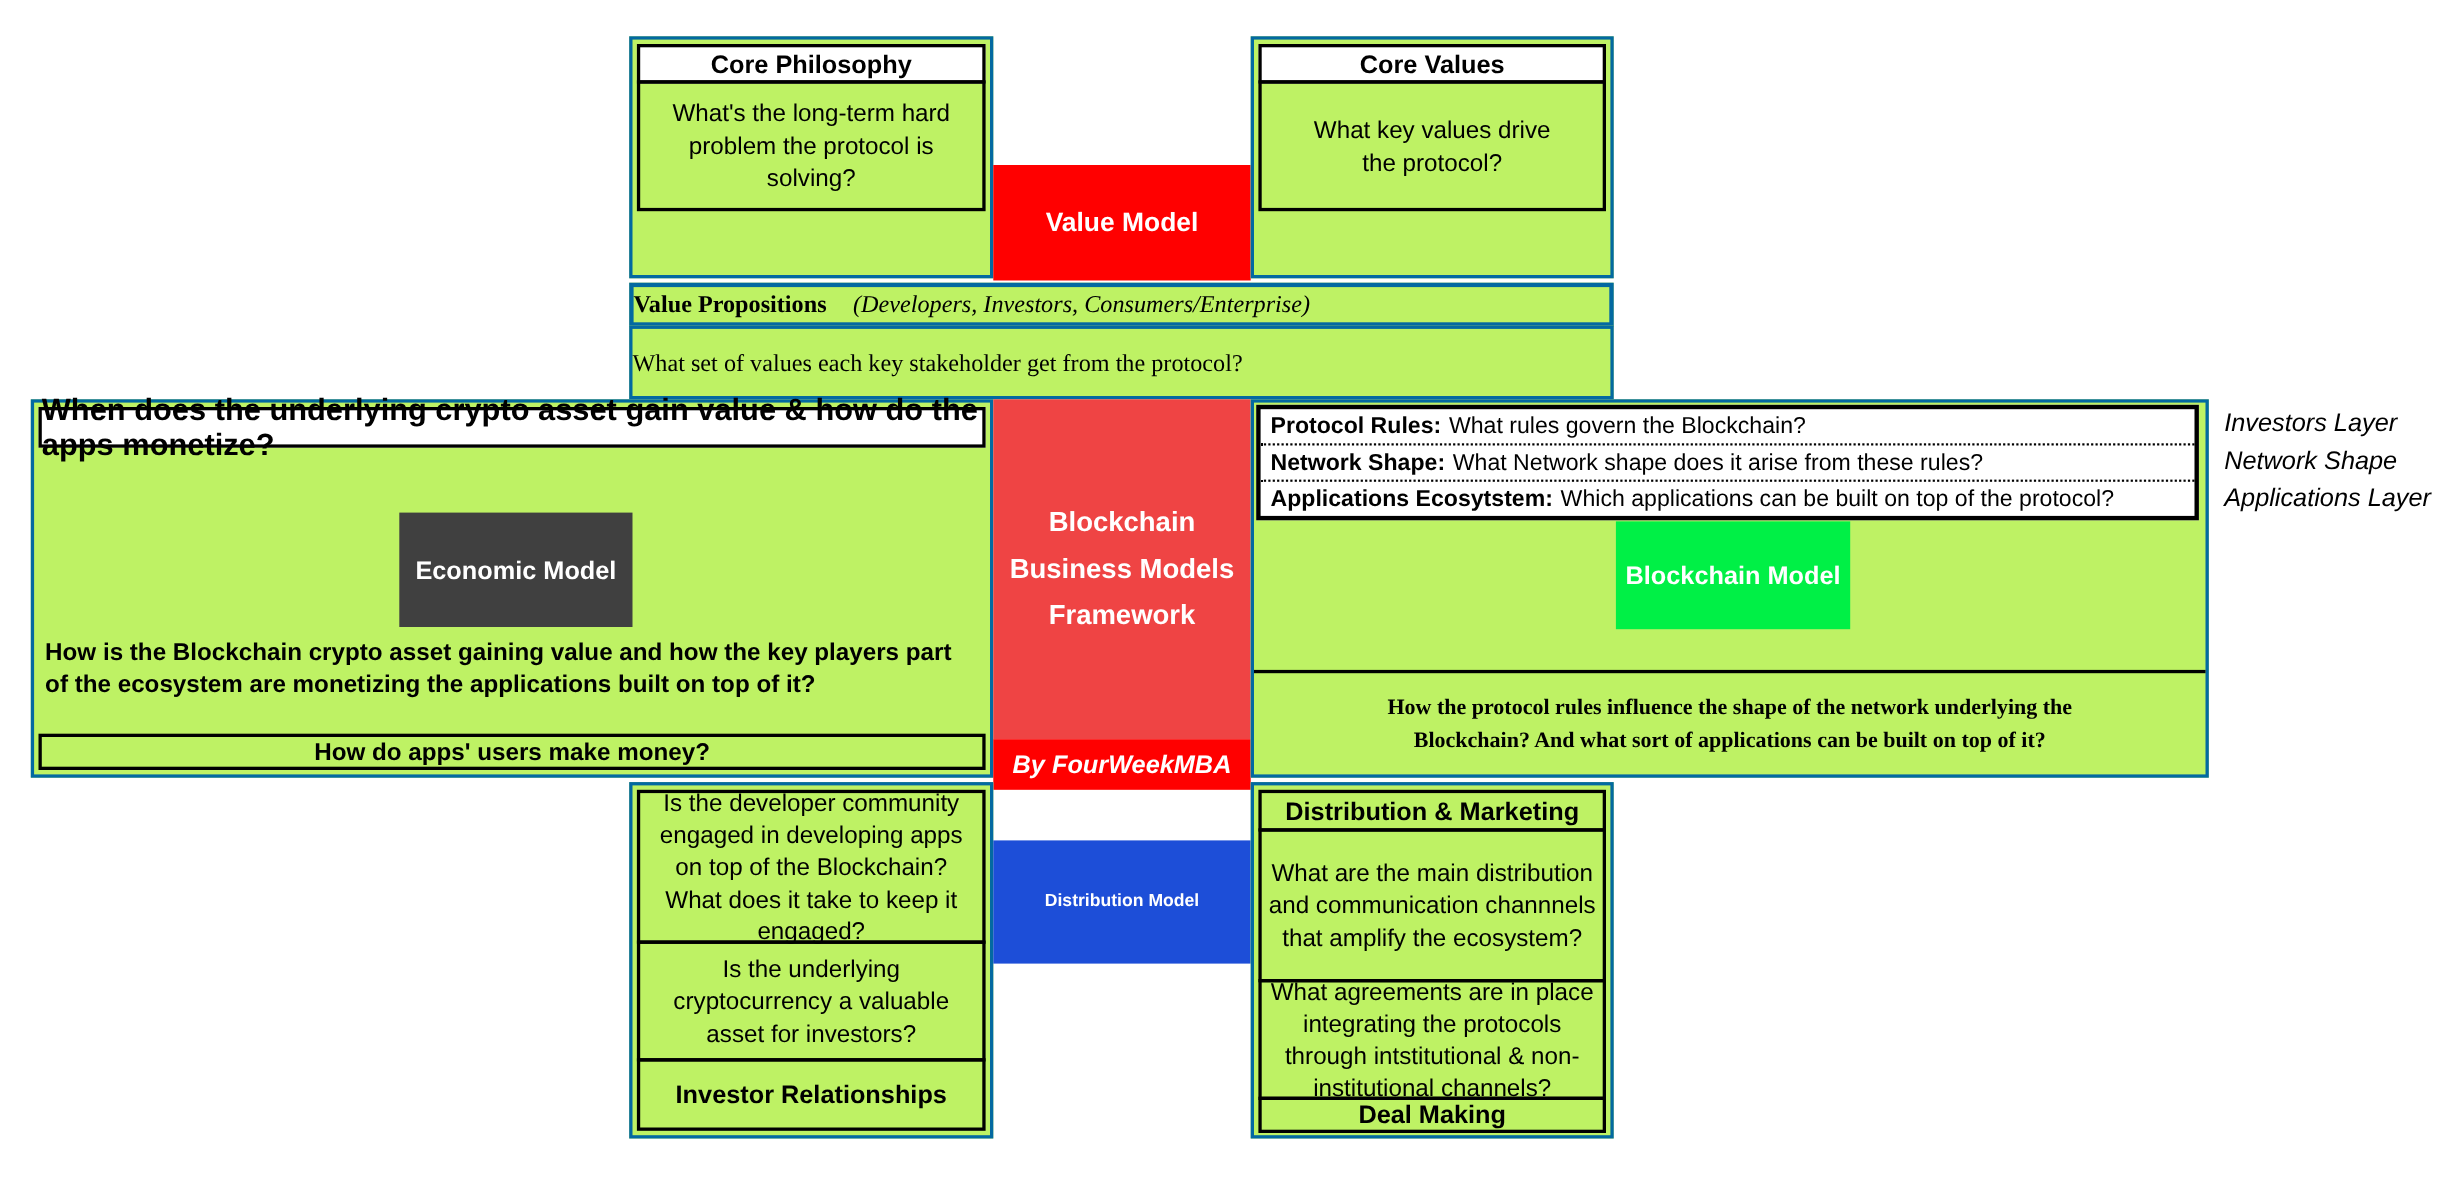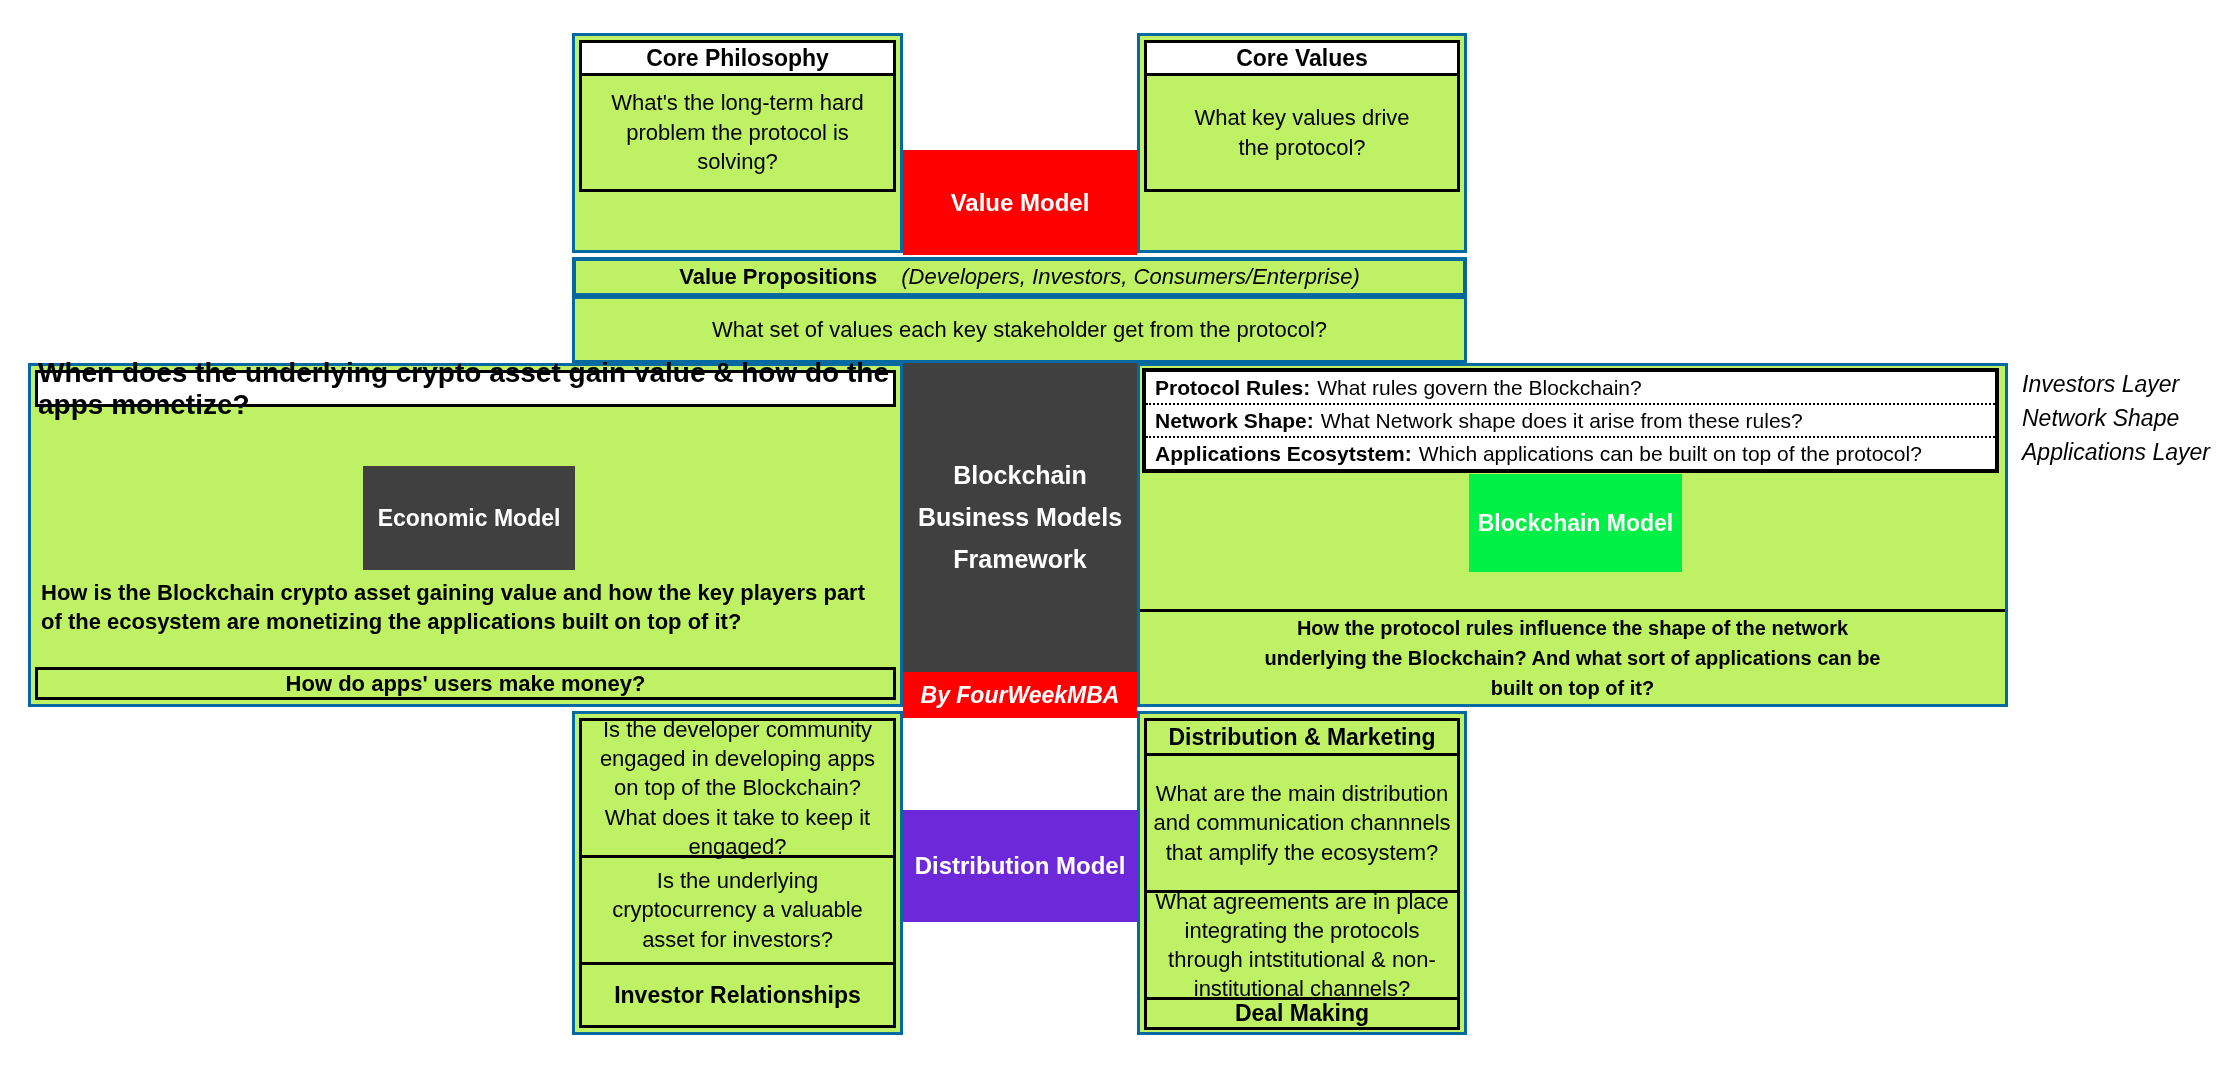--- a/index.html
+++ b/index.html
@@ -3,21 +3,21 @@
 <meta charset="utf-8">
 <style>
   html,body{margin:0;padding:0;background:#ffffff;}
   #canvas{
     position:relative;width:2218px;height:1070px;background:#ffffff;
     font-family:"Liberation Sans","DejaVu Sans",sans-serif;color:#000;
   }
   .abs{position:absolute;box-sizing:border-box;}
   .frame{border:3px solid #0369a1;background:#bef264;}
   .thick{border-width:4px;}
-  .center-flex{display:flex;align-items:center;justify-content:center;text-align:center;}
+  .center-flex{display:flex;align-items:center;text-align:center;font-family:Liberation Serif, serif;}
   .hdr-row{
     position:absolute;left:4px;right:4px;top:4px;border:3px solid #000;
     display:flex;align-items:center;justify-content:center;
     font-weight:bold;font-size:23px;box-sizing:border-box;background:#fff;
   }
   .stackbox{display:flex;flex-direction:column;padding:4px;}
   .stackbox > div{border:3px solid #000;box-sizing:border-box;
     display:flex;align-items:center;justify-content:center;text-align:center;}
   .stackbox > div + div{margin-top:-3px;}
   .stack-hdr{font-weight:bold;font-size:23px;flex:none;height:38px;}
@@ -52,21 +52,21 @@
   </div>
   <div class="abs frame center-flex" style="left:572px;top:296px;width:895px;height:67px;font-size:22px;">What set of values each key stakeholder get from the protocol?</div>
 
   <div class="abs frame" style="left:28px;top:363px;width:875px;height:344px;">
     <div class="hdr-row thick" style="height:37px;font-size:28px;">When does the underlying crypto asset gain value &amp; how do the apps monetize?</div>
     <div class="abs model-chip" style="left:332px;top:100px;width:212px;height:104px;background:#404040;font-size:23px;">Economic Model</div>
     <div class="abs" style="left:10px;right:14px;top:212px;font-weight:bold;font-size:22px;line-height:1.33;text-align:left;">How is the Blockchain crypto asset gaining value and how the key players part of the ecosystem are monetizing the applications built on top of it?</div>
     <div class="abs" style="left:4px;right:4px;bottom:4px;height:33px;border:3px solid #000;display:flex;align-items:center;justify-content:center;font-weight:bold;font-size:22px;">How do apps' users make money?</div>
   </div>
 
-  <div class="abs" style="left:903px;top:363px;width:234px;height:309px;background:#404040;color:#fff;display:flex;flex-direction:column;align-items:center;justify-content:center;gap:13px;font-weight:bold;font-size:25px;text-align:center;">
+  <div class="abs" style="left:903px;top:363px;width:234px;height:309px;background:#ef4444;color:#fff;display:flex;flex-direction:column;align-items:center;justify-content:center;gap:13px;font-weight:bold;font-size:25px;text-align:center;">
     <div>Blockchain</div>
     <div>Business Models</div>
     <div>Framework</div>
   </div>
   <div class="abs model-chip" style="left:903px;top:672px;width:234px;height:46px;background:#ff0000;font-size:23px;font-style:italic;">By FourWeekMBA</div>
 
   <div class="abs frame" style="left:1137px;top:363px;width:871px;height:344px;">
     <div class="abs" style="left:2px;right:6px;top:2px;border:4px solid #000;background:#fff;">
       <div class="row-line">
         <span class="row-label">Protocol Rules:</span>
@@ -90,21 +90,21 @@
     <div class="side-label">Network Shape</div>
     <div class="side-label">Applications Layer</div>
   </div>
 
   <div class="abs frame stackbox" style="left:572px;top:711px;width:331px;height:324px;">
     <div class="stack-body" style="height:140px;">Is the developer community engaged in developing apps on top of the Blockchain? What does it take to keep it engaged?</div>
     <div class="stack-body" style="height:110px;">Is the underlying cryptocurrency a valuable asset for investors?</div>
     <div class="stack-ftr">Investor Relationships</div>
   </div>
 
-  <div class="abs model-chip" style="left:903px;top:810px;width:234px;height:112px;background:#6d28d9;font-size:24px;">Distribution Model</div>
+  <div class="abs model-chip" style="left:903px;top:764px;width:234px;height:112px;background:#1d4ed8;font-size:16px;">Distribution Model</div>
 
   <div class="abs frame stackbox" style="left:1137px;top:711px;width:330px;height:324px;">
     <div class="stack-hdr">Distribution &amp; Marketing</div>
     <div class="stack-body" style="height:140px;">What are the main distribution and communication channnels that amplify the ecosystem?</div>
     <div class="stack-body" style="height:110px;">What agreements are in place integrating the protocols through intstitutional &amp; non-institutional channels?</div>
     <div class="stack-ftr">Deal Making</div>
   </div>
 
 </div>
 

